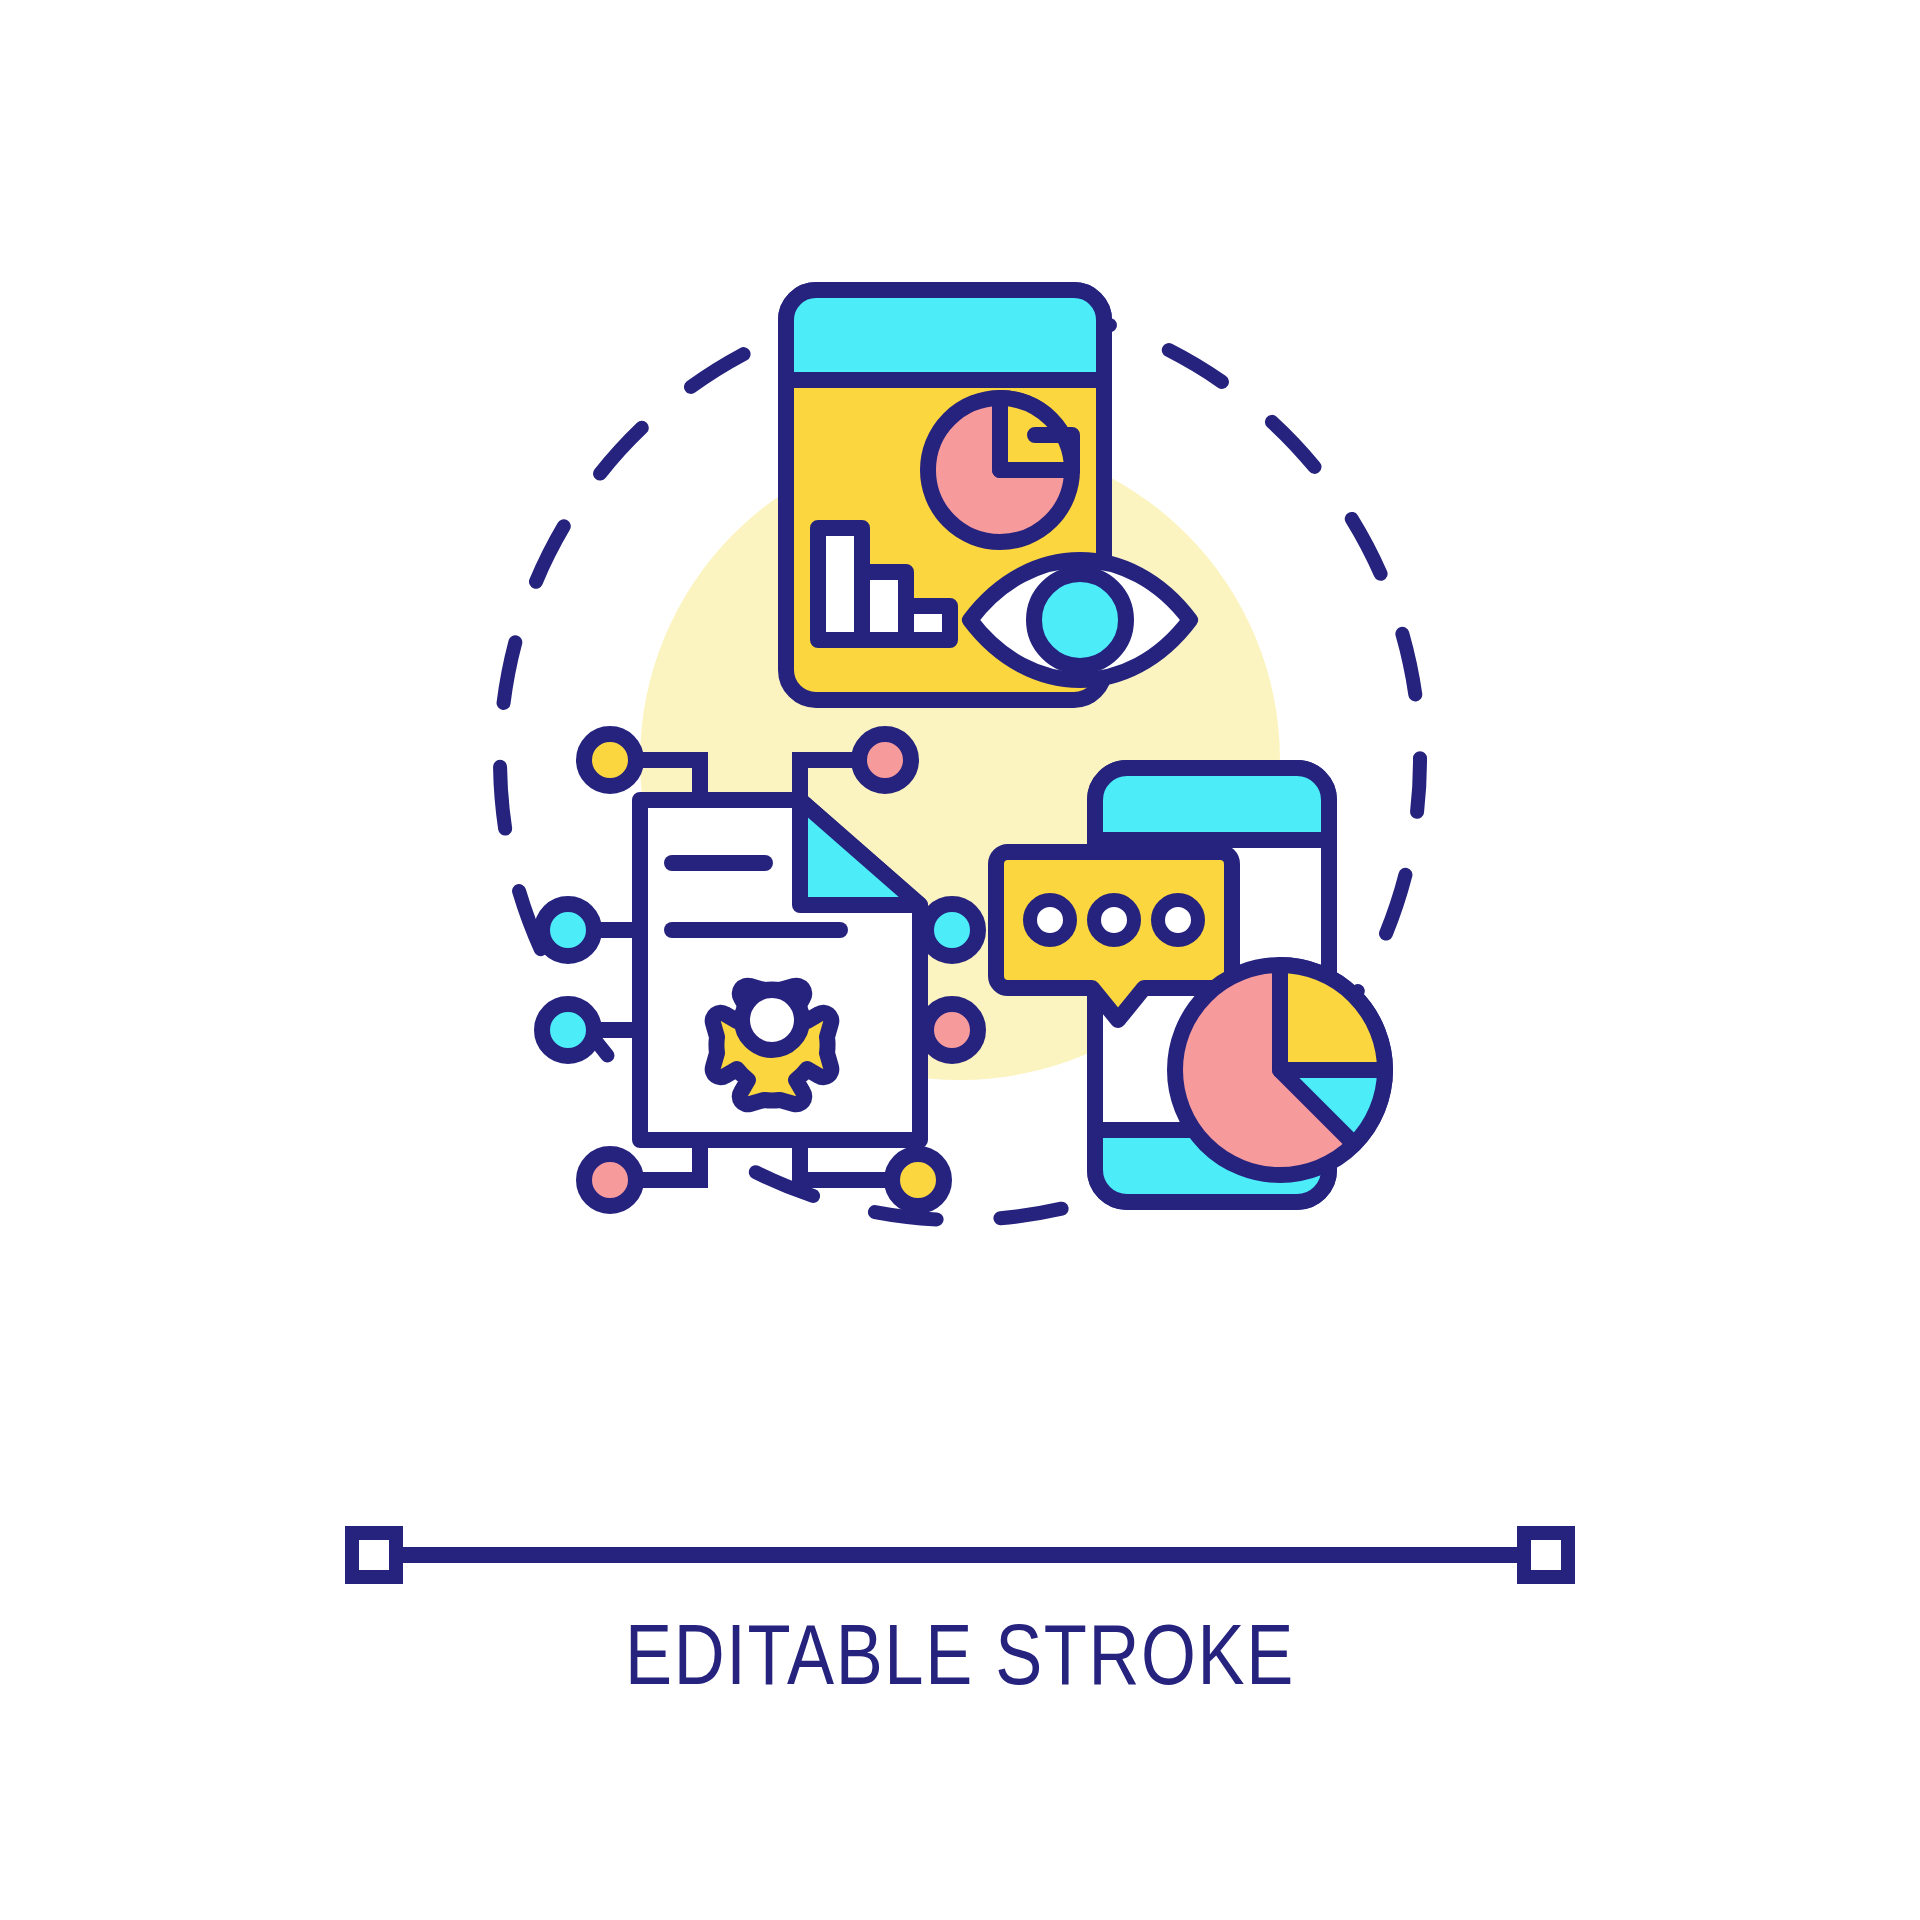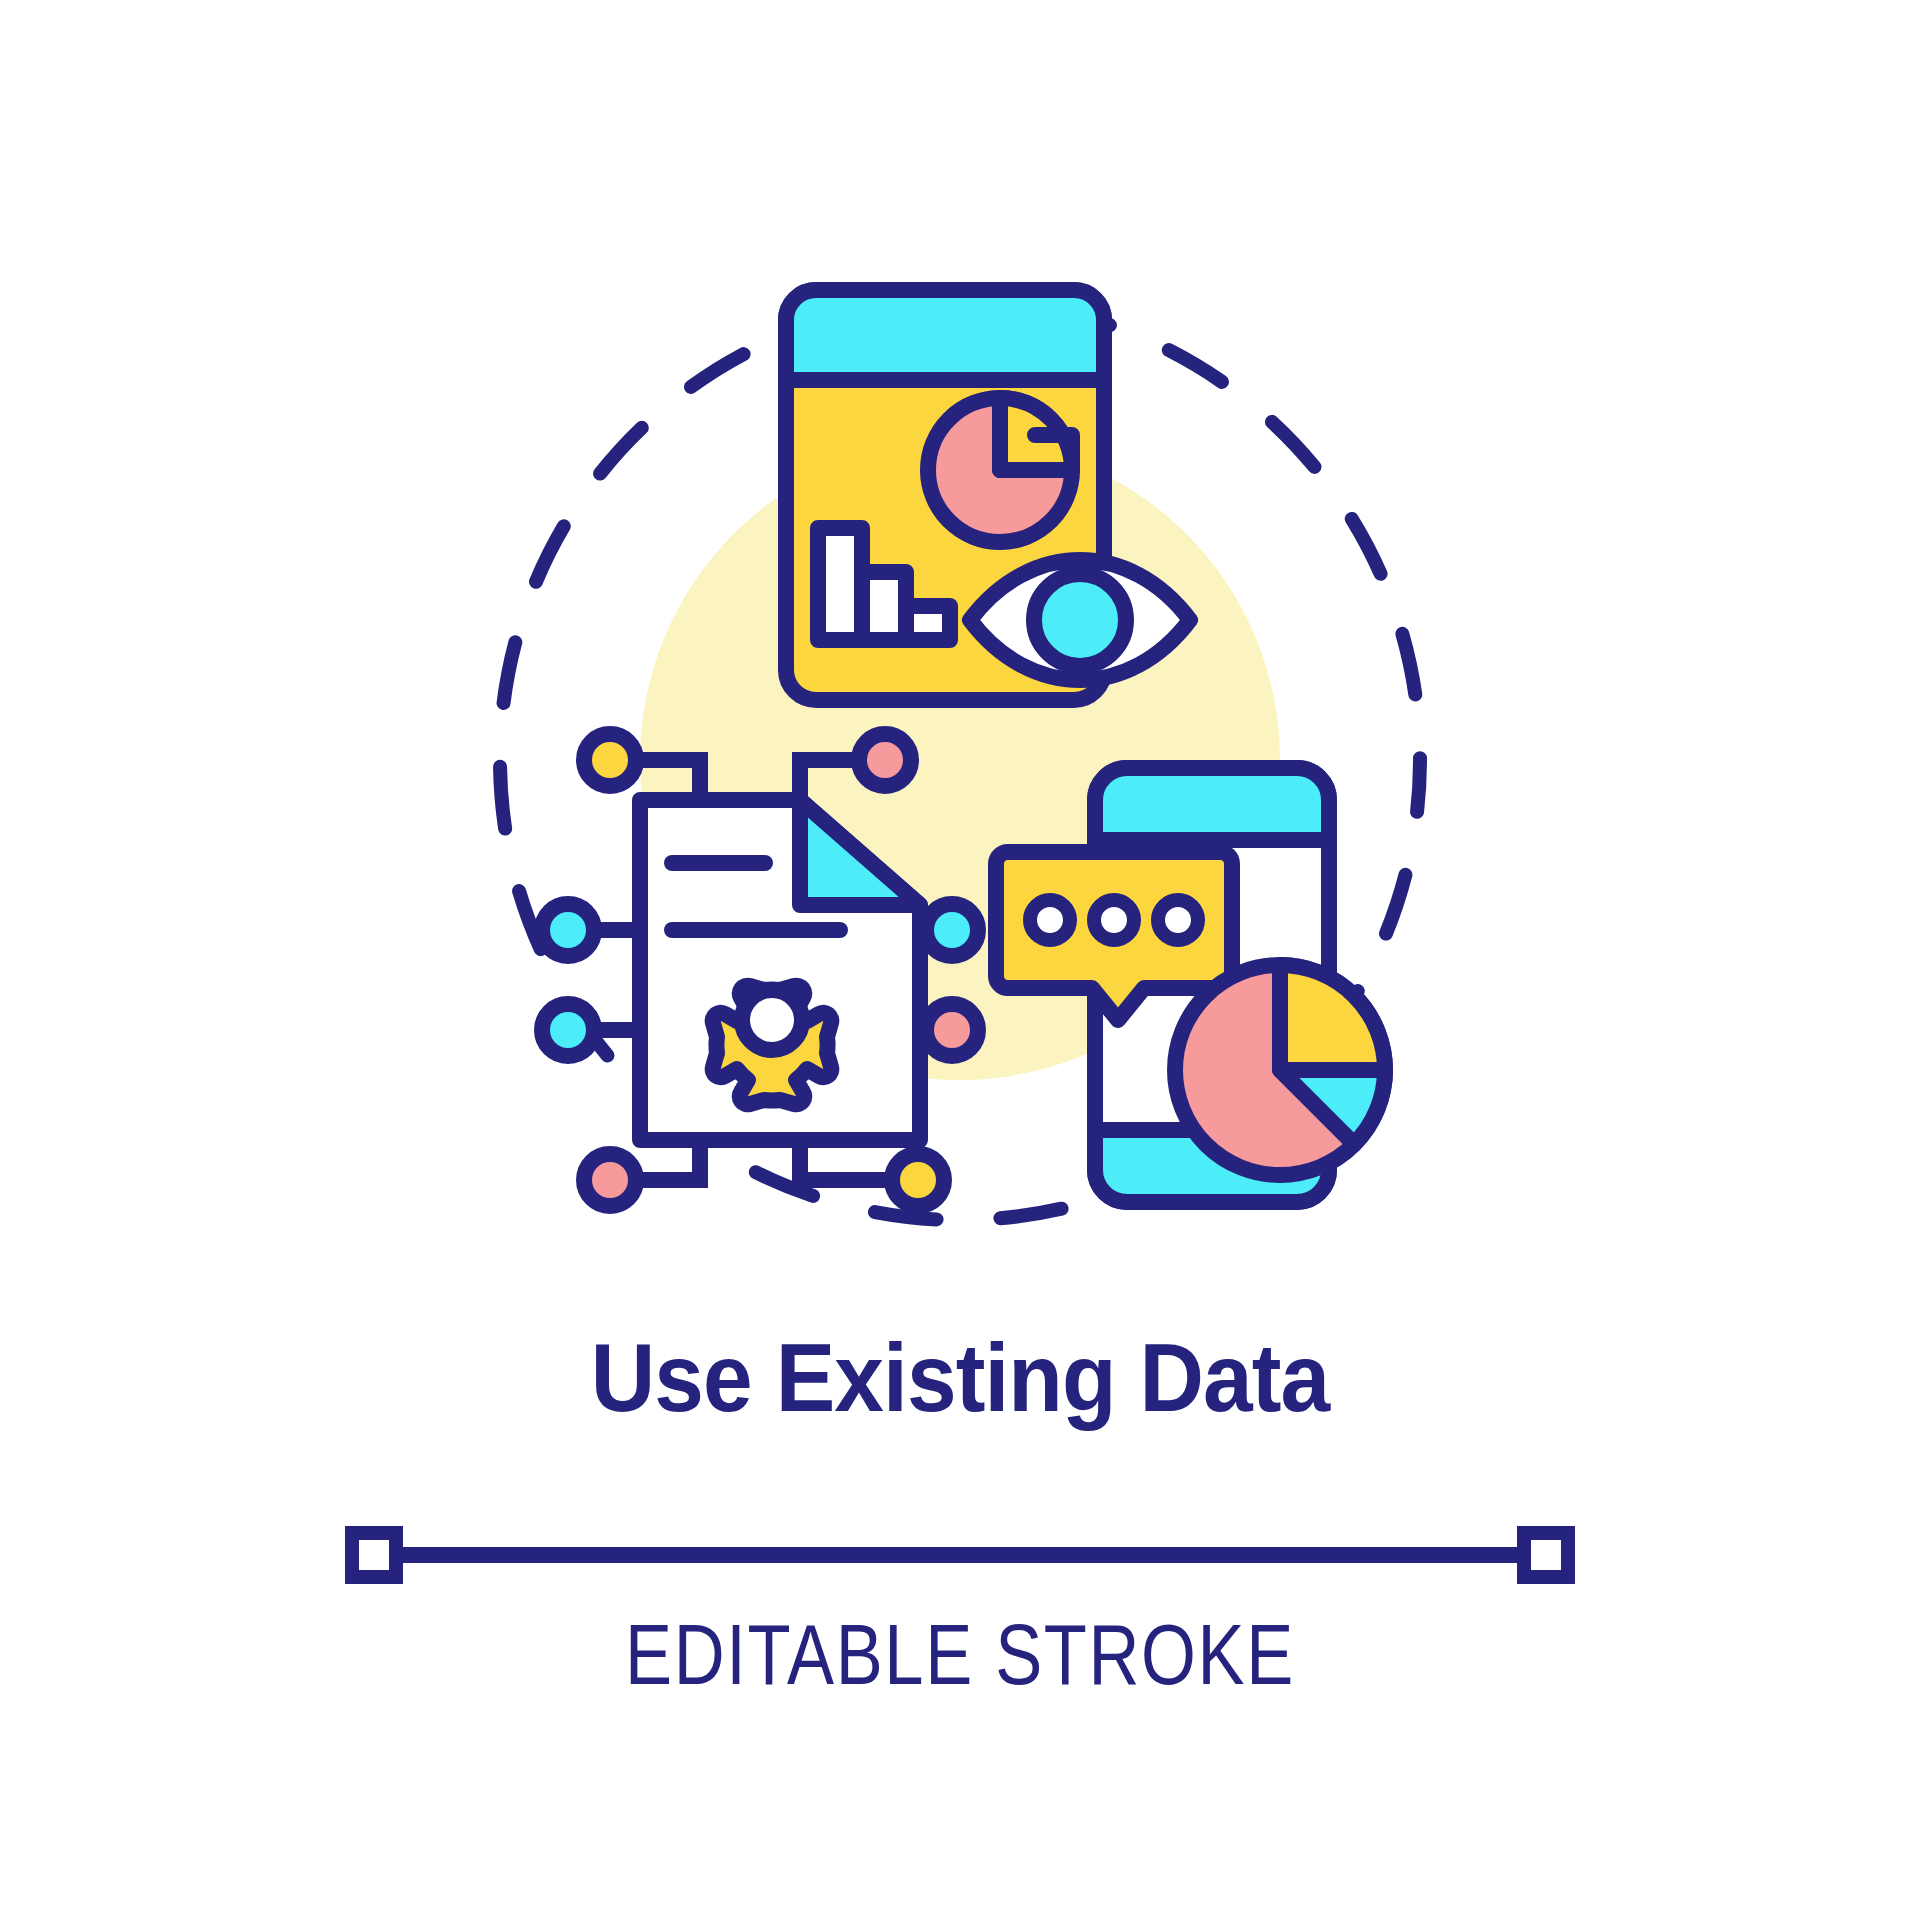--- a/index.html
+++ b/index.html
@@ -155,23 +155,20 @@
 
         <g>
           <circle cx="1280" cy="1070" r="105" fill="#f79a9c" stroke="#26237f" stroke-width="16"></circle>
           <path d="M1280 1070 L1280 965 A105 105 0 0 1 1385 1070 Z" fill="#fbd63f" stroke="#26237f" stroke-width="16" stroke-linejoin="round"></path>
           <path d="M1280 1070 L1385 1070 A105 105 0 0 1 1354 1144 Z" fill="#4cecf9" stroke="#26237f" stroke-width="16" stroke-linejoin="round"></path>
         </g>
       </g>
     </svg>
   </div>
 
-  <div class="caption-block">
-    <div class="concept-title">Use Existing Data</div>
-  </div>
 
   <div class="stroke-rule">
     <svg viewBox="0 0 1920 80" width="1920" height="80" xmlns="http://www.w3.org/2000/svg">
       <line x1="360" y1="40" x2="1560" y2="40" stroke="#26237f" stroke-width="16"></line>
       <rect x="352" y="18" width="44" height="44" fill="#ffffff" stroke="#26237f" stroke-width="14"></rect>
       <rect x="1524" y="18" width="44" height="44" fill="#ffffff" stroke="#26237f" stroke-width="14"></rect>
     </svg>
   </div>
 
   <div class="stroke-label">EDITABLE STROKE</div>

